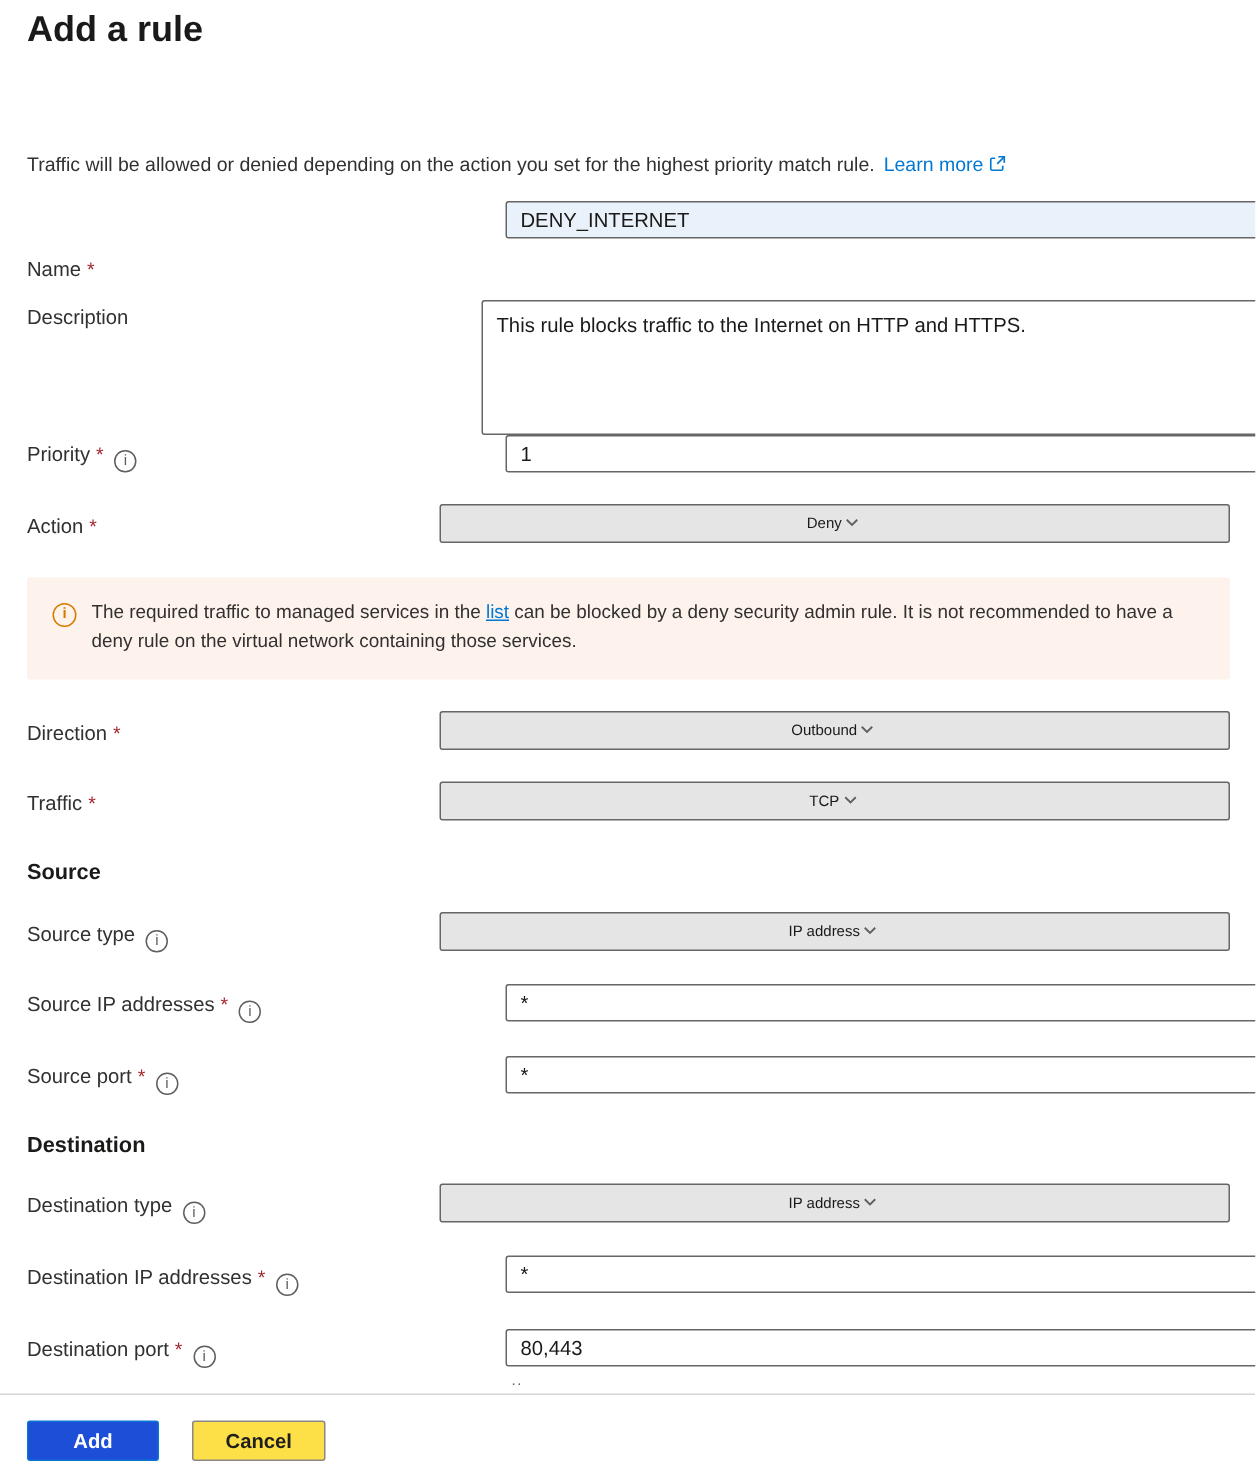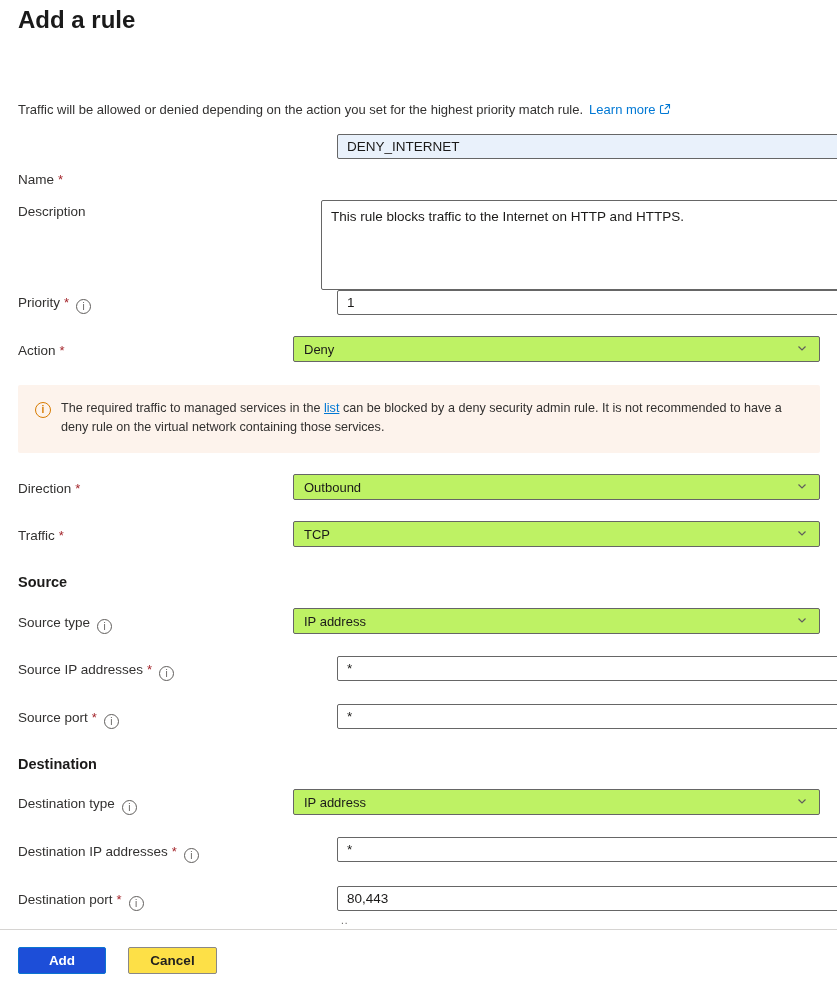--- a/index.html
+++ b/index.html
@@ -96,26 +96,26 @@
   .resize-grip {
     position: absolute;
     right: 2px; bottom: 4px;
     width: 10px; height: 10px;
     pointer-events: none;
   }
   .select-box {
     height: 26px;
     border: 1px solid #666666;
     border-radius: 2px;
-    background: #bef264;
+    background: #e5e5e5;
     display: flex;
     align-items: center;
-    justify-content: space-between;
+    justify-content: center;
     padding: 0 10px;
-    font-size: 13px;
+    font-size: 10px;
     color: #1b1a19;
     cursor: pointer;
   }
   .section-heading {
     position: absolute;
     left: 18px;
     font-size: 14.5px;
     font-weight: 700;
     color: #1b1a19;
   }

